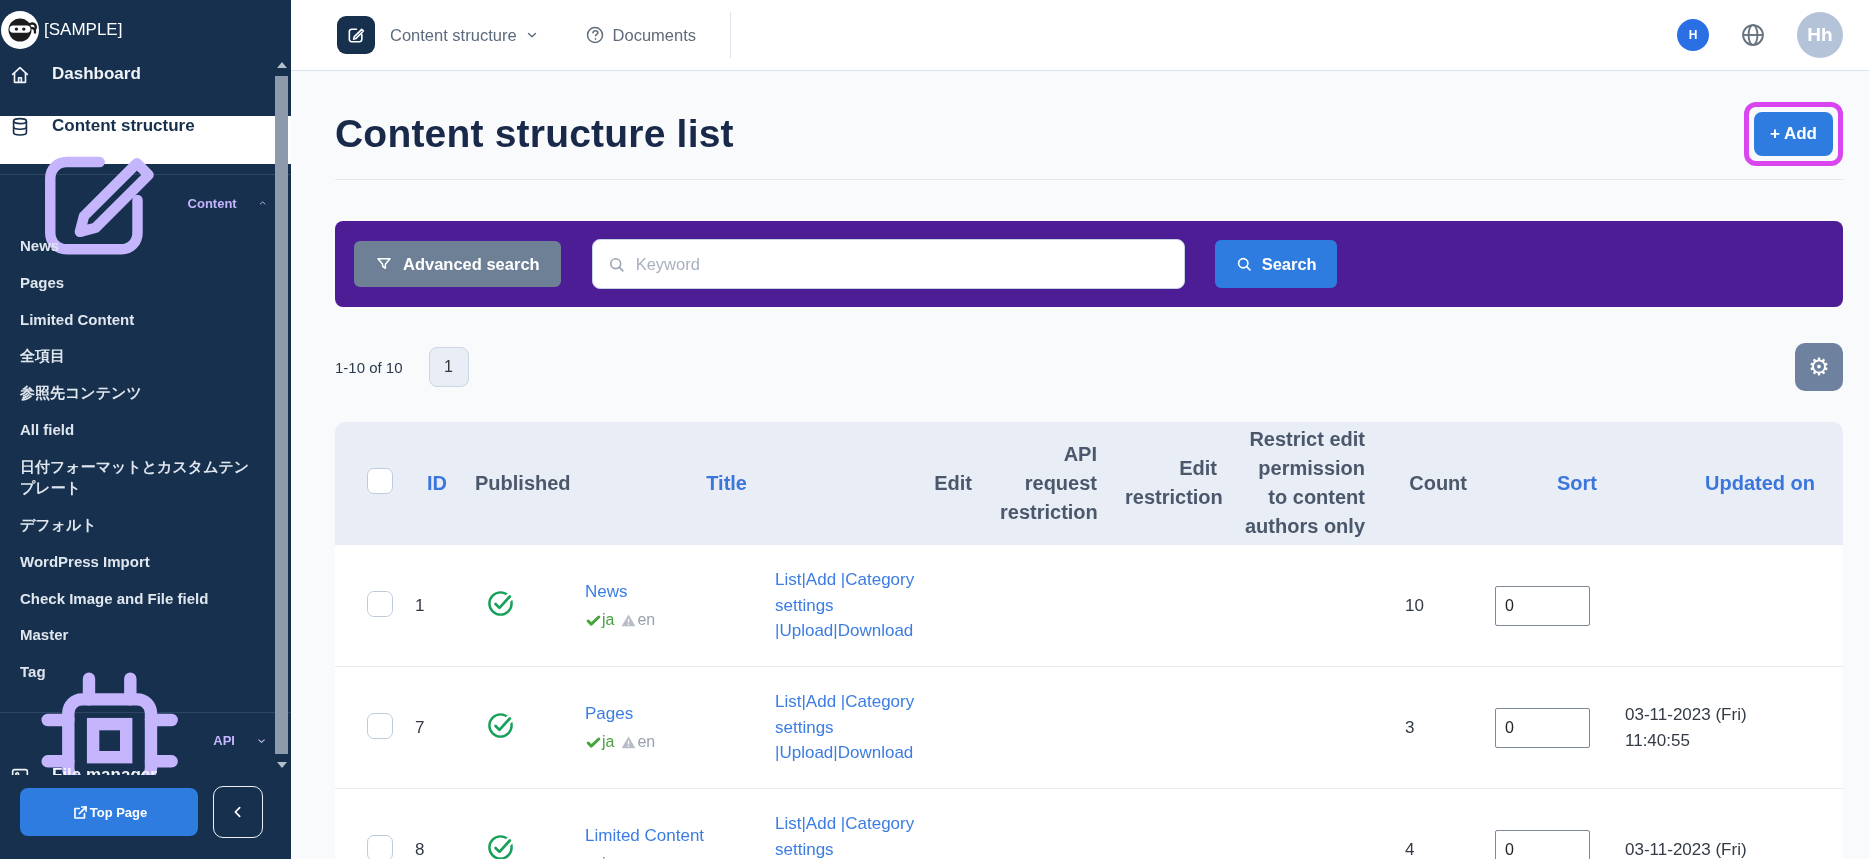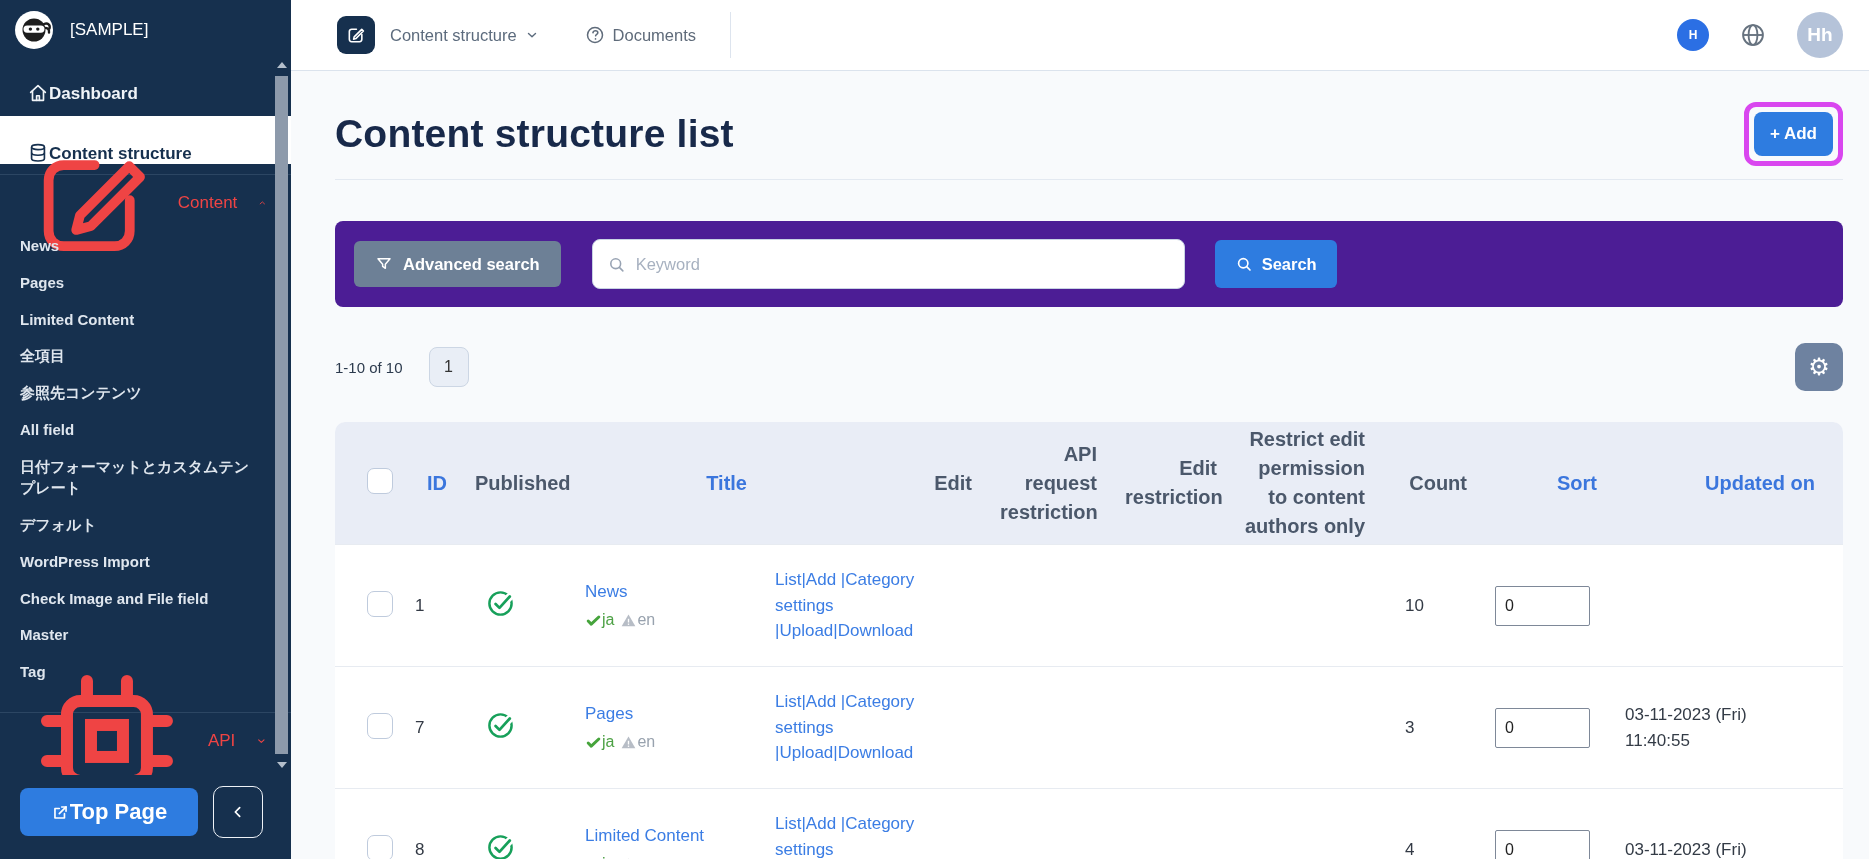--- a/index.html
+++ b/index.html
@@ -2,51 +2,51 @@
 <html><head>
 <meta charset="utf-8">
 <style>
   * { box-sizing: border-box; margin: 0; padding: 0; }
   html,body { width:1869px; height:859px; overflow:hidden; background:#fff;
     font-family:"Liberation Sans","DejaVu Sans",sans-serif; }
 
   
   .sidebar { position:absolute; left:0; top:0; width:291px; height:859px;
     background:#16304e; color:#eef2f7; z-index:5; }
-  .logo-row { display:flex; align-items:center; gap:17px; padding:8px 0 0 15px; height:52px; }
+  .logo-row { display:flex; align-items:center; gap:5px; padding:8px 0 0 1px; height:52px; }
   .logo-badge { width:38px; height:38px; flex:0 0 38px; }
   .logo-text { font-size:17px; font-weight:400; color:#fff; }
-  .nav-item { display:flex; align-items:flex-end; height:40px; padding:0 27px;
+  .nav-item { display:flex; align-items:flex-start; gap:21px; height:40px; padding:0 9px;
     font-size:17px; font-weight:600; color:#f0f4f8; cursor:pointer; }
   .nav-item .ni-icon { width:22px; height:22px; flex:0 0 22px; }
   .nav-item.active { background:#fff; color:#16304e; height:48px; margin-top:12px; }
   .nav-item.dash { margin-top:12px; }
   .sb-divider { border-top:1px solid #2c4663; margin:10px 0 8px 0; }
   .nav-group { display:flex; align-items:center; gap:21px; height:40px; padding:0 24px 0 27px;
-    font-size:17px; font-weight:400; color:#ef4444; cursor:pointer; }
+    font-size:13px; font-weight:700; color:#c4b5fd; cursor:pointer; }
   .nav-group .grow { flex:1; }
   .chev { width:16px; height:16px; }
   .sub-list { padding:12px 30px 4px 20px; }
   .sub-item { font-size:15px; font-weight:600; color:#dfe6ee; margin-bottom:15px;
     line-height:1.45; cursor:pointer; max-width:235px; }
   .fm-wrap { position:relative; }
   .fm-cutline { position:absolute; left:20px; right:28px; bottom:2px;
     border-bottom:1px solid rgba(222,230,238,.75); }
   
   .sb-track { position:absolute; right:3px; top:60px; height:710px; width:13px; }
   .sb-arrow-up, .sb-arrow-dn { position:absolute; left:2px; width:0; height:0;
     border-left:5px solid transparent; border-right:5px solid transparent; }
   .sb-arrow-up { top:2px; border-bottom:6px solid #b4bfcc; }
   .sb-arrow-dn { bottom:2px; border-top:6px solid #b4bfcc; }
   .sb-thumb { position:absolute; top:16px; bottom:16px; left:0; width:13px; background:#8d9aab; }
   
   .sb-bottom { position:absolute; left:0; bottom:0; width:291px; height:84px;
     background:#16304e; display:flex; align-items:center; gap:15px; padding:0 0 10px 20px; }
   .top-page-btn { width:178px; height:48px; background:#2e7ce0; border:none; border-radius:8px;
-    color:#fff; font-size:22px; font-weight:600; display:flex; align-items:center;
+    color:#fff; font-size:13px; font-weight:600; display:flex; align-items:center;
     justify-content:center; gap:0; cursor:pointer; font-family:inherit; }
   .collapse-btn { width:50px; height:52px; background:transparent; border:1.5px solid #eef2f7;
     border-radius:10px; display:flex; align-items:center; justify-content:center; cursor:pointer; }
 
   
   .topbar { position:absolute; left:291px; top:0; right:0; height:71px; background:#fff;
     border-bottom:1px solid #dbe3ed; display:flex; align-items:center; padding:0 26px 0 46px; }
   .ctx-btn { width:38px; height:38px; background:#16304e; border-radius:9px; border:none;
     display:flex; align-items:center; justify-content:center; cursor:pointer; }
   .ctx-label { margin-left:15px; display:flex; align-items:center; gap:8px; color:#5c6b7d;

